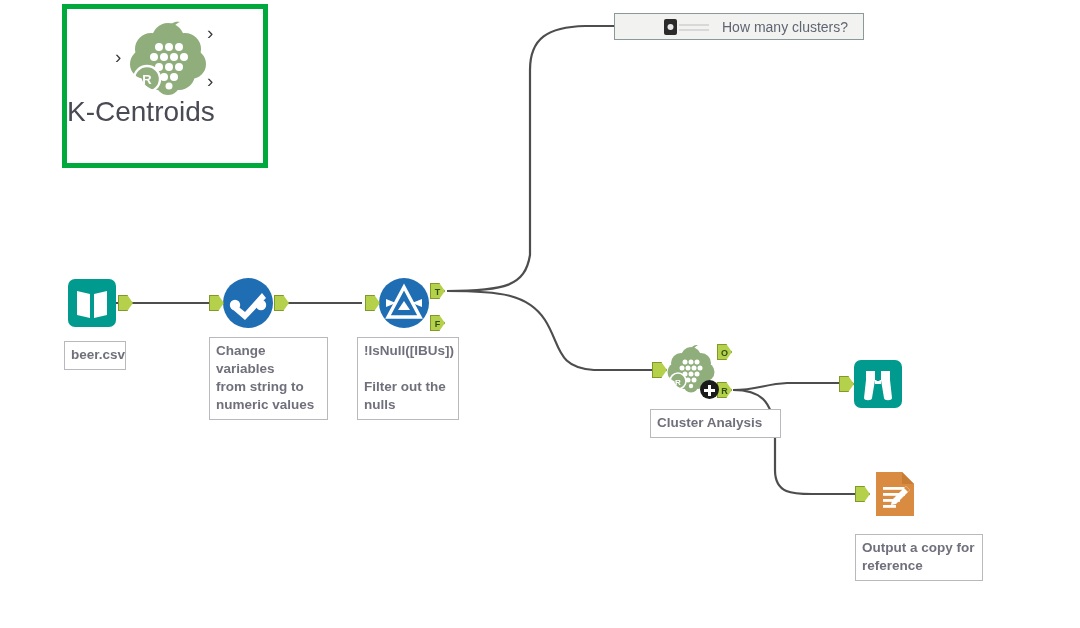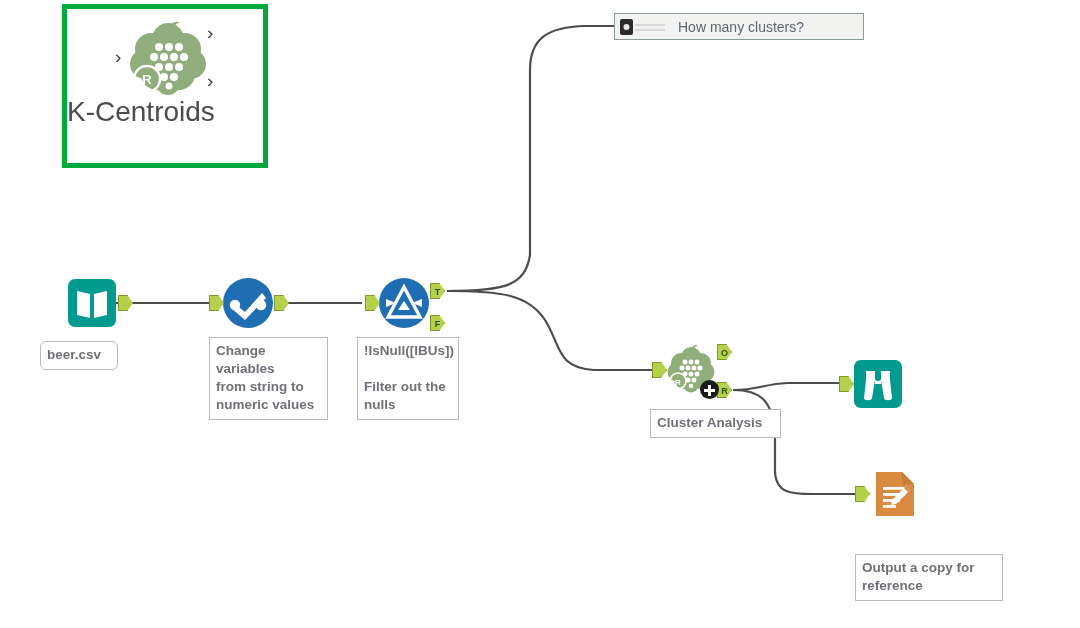--- a/index.html
+++ b/index.html
@@ -223,21 +223,21 @@
       </svg>
     </div>
 
     <span class="chev" style="left:48px; top:38px;">›</span>
     <span class="chev" style="left:140px; top:14px;">›</span>
     <span class="chev" style="left:140px; top:62px;">›</span>
 
     <div class="sel-title" style="top:86px;">K-Centroids</div>
   </div>
 
-  <div class="comment-box" style="left:614px; top:13px; width:250px; height:27px;">
+  <div class="comment-box" style="left:614px; top:13px; width:250px; height:27px;padding-left:44px;">
     <div class="comment-icon">
       <svg viewBox="0 0 46 18" width="46" height="18">
         <rect x="0" y="1" width="13" height="16" rx="2" fill="#2b2b2b"></rect>
         <circle cx="6.5" cy="9" r="3" fill="#e8e8e8"></circle>
         <rect x="15" y="6" width="30" height="2" fill="#d8d8d8"></rect>
         <rect x="15" y="11" width="30" height="2" fill="#d8d8d8"></rect>
       </svg>
     </div>
     <span class="comment-text">How many clusters?</span>
   </div>
@@ -246,21 +246,21 @@
     <div class="node-icon">
       <svg viewBox="0 0 52 52" width="52" height="52">
         <rect x="2" y="2" width="48" height="48" rx="7" fill="#009a8e"></rect>
         <path d="M11,14 L24,17 L24,41 L11,38 Z" fill="#ffffff"></path>
         <path d="M41,14 L28,17 L28,41 L41,38 Z" fill="#ffffff"></path>
         <rect x="24.5" y="17" width="3" height="24" fill="#009a8e"></rect>
       </svg>
     </div>
     <div class="anchor out" style="left:52px; top:18px;"></div>
   </div>
-  <div class="annot" style="left:40px; top:341px; width:78px;border-radius:6px;">beer.csv</div>
+  <div class="annot" style="left:64px; top:341px; width:62px;">beer.csv</div>
 
   <div class="node" style="left:222px; top:277px;">
     <div class="node-icon">
       <svg viewBox="0 0 52 52" width="52" height="52">
         <circle cx="26" cy="26" r="25" fill="#1f6eb4"></circle>
         <circle cx="13" cy="28" r="5.2" fill="#ffffff"></circle>
         <circle cx="39" cy="28" r="5.2" fill="#ffffff"></circle>
         <path d="M13,27 L23,35 L40,16 L44,21 L23,43 L9,31 Z" fill="#ffffff"></path>
       </svg>
     </div>
@@ -363,16 +363,16 @@
           <rect x="15" y="25" width="22" height="2.8"></rect>
           <rect x="15" y="31" width="17" height="2.8"></rect>
           <rect x="15" y="37" width="13" height="2.8"></rect>
         </g>
         <path d="M38,18 L42,22 L28,36 L23,37 L24,32 Z" fill="#ffffff"></path>
         <path d="M38,18 L42,22 L40,24 L36,20 Z" fill="#d98c41"></path>
       </svg>
     </div>
     <div class="anchor in" style="left:-13px; top:18px;"></div>
   </div>
-  <div class="annot" style="left:855px; top:534px; width:148px;margin-top:20px;">Output a copy for
+  <div class="annot" style="left:855px; top:534px; width:128px;">Output a copy for
 reference</div>
 
 </div>
 
 </body></html>

